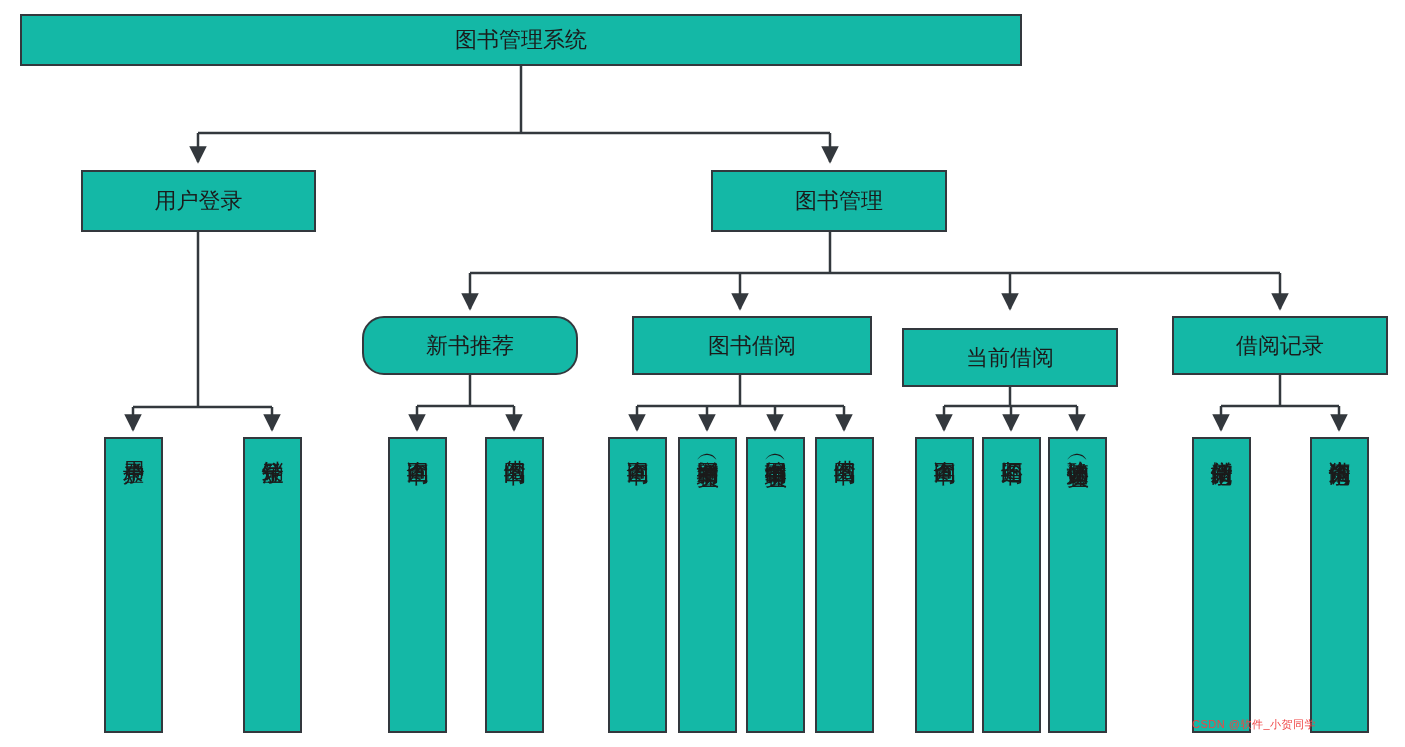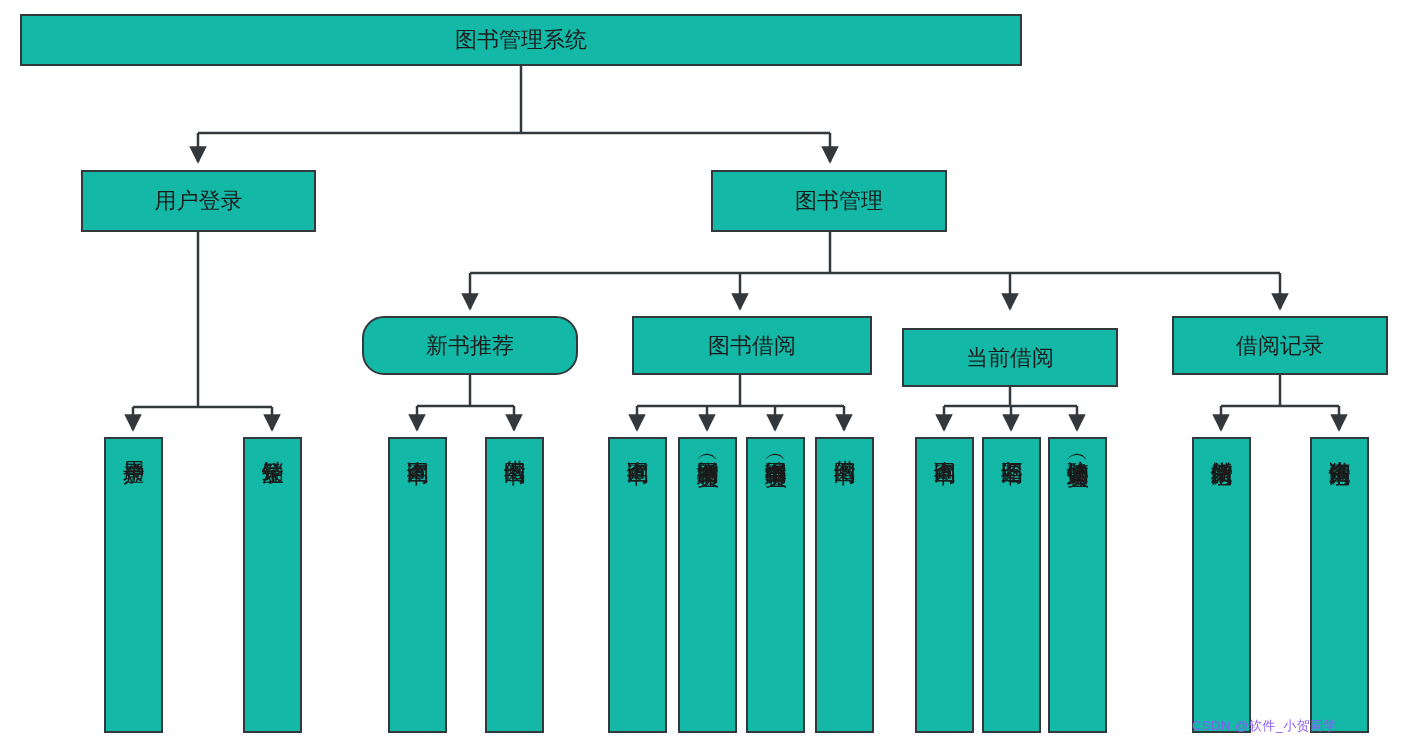--- a/index.html
+++ b/index.html
@@ -65,22 +65,22 @@
     white-space: normal;
     max-height: 288px;
   }
   .node.v.tall .label {
     max-height: 290px;
   }
   .watermark {
     position: absolute;
     left: 1192px;
     top: 717px;
-    font-size: 13px;
-    color: #8b5cf6;
+    font-size: 11px;
+    color: #ef4444;
     white-space: nowrap;
     letter-spacing: 0.5px;
   }
 </style>
 </head>
 <body>
 
 <div id="diagram">
 
   <svg id="edges" viewBox="0 0 1405 747" width="1405" height="747" xmlns="http://www.w3.org/2000/svg">

